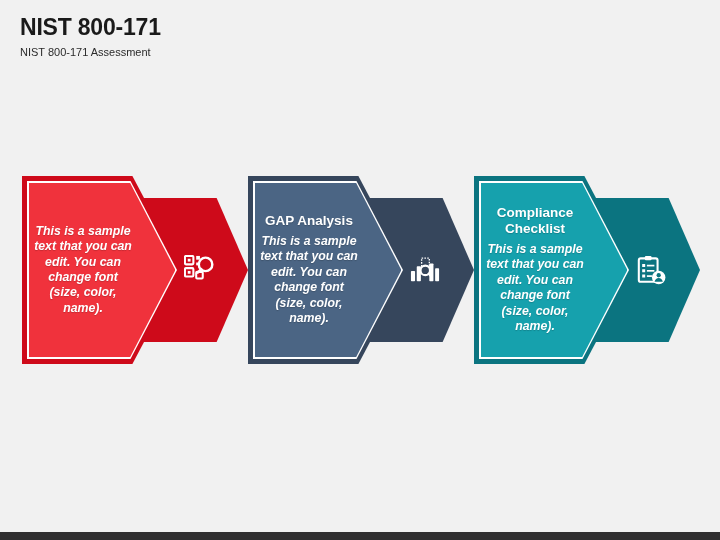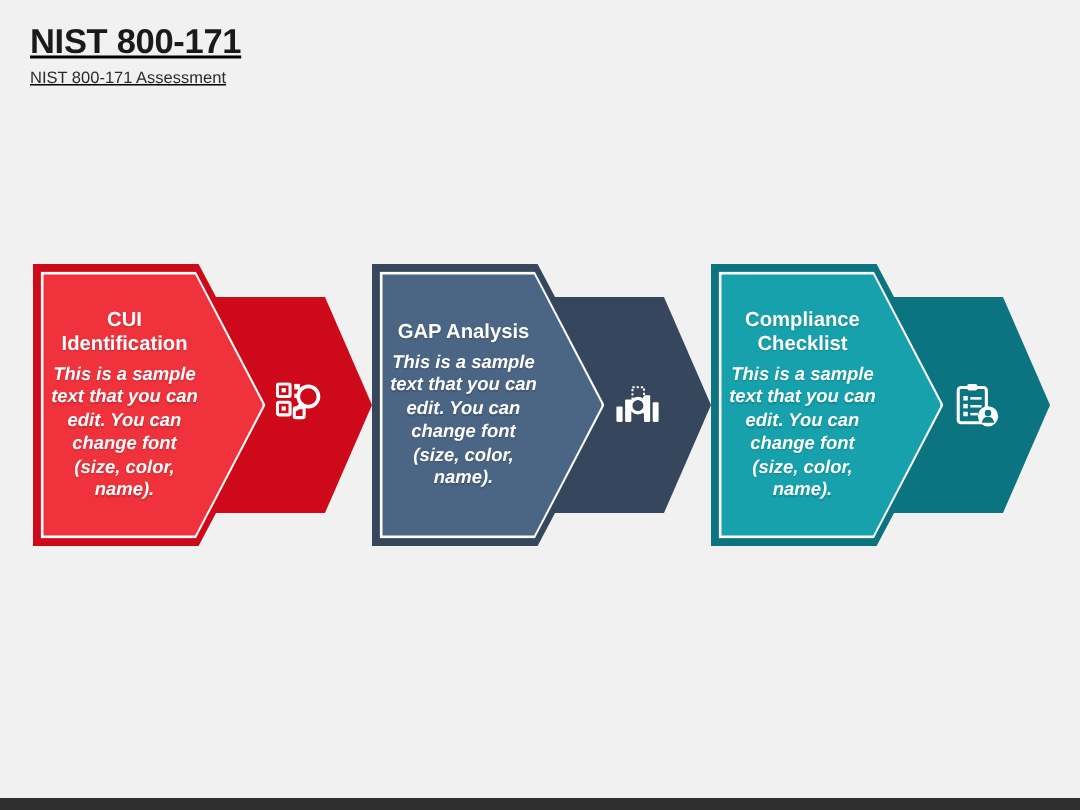--- a/index.html
+++ b/index.html
@@ -16,21 +16,20 @@
     overflow: hidden;
     position: relative;
   }
 
   
   #header {
     position: absolute;
     left: 20px;
     top: 14px;
     width: 680px;
-    text-decoration: underline;
   }
 
   #page-title {
     font-size: 23px;
     font-weight: bold;
     color: #1a1a1a;
     letter-spacing: -0.2px;
     line-height: 1.15;
   }
 
@@ -170,21 +169,20 @@
           <line x1="18.3" y1="15.1" x2="14.6" y2="18.8" stroke="currentColor" stroke-width="2.6" stroke-linecap="round"></line>
         </svg>
       </div>
     </div>
     <div class="stage-panel" style="background: rgb(206, 10, 26);">
       <div class="stage-panel-inner" style="background: rgb(255, 255, 255);">
         <div class="stage-panel-fill" style="background: rgb(240, 50, 60);"></div>
       </div>
     </div>
     <div class="stage-text">
-      <div class="stage-heading">CUI Identification</div>
       <div class="stage-body">This is a sample text that you can edit. You can change font (size, color, name).</div>
     </div>
   </div>
 
   <div class="stage" style="left: 248px; width: 472px;">
     <div class="stage-arrow" style="left: 114px; background: rgb(54, 70, 92);">
       <div class="stage-icon">
         <svg viewBox="0 0 32 32" fill="currentColor" aria-hidden="true">
           <rect x="1" y="17" width="4.4" height="11" rx="0.8"></rect>
           <rect x="7.2" y="12" width="4.4" height="16" rx="0.8"></rect>

